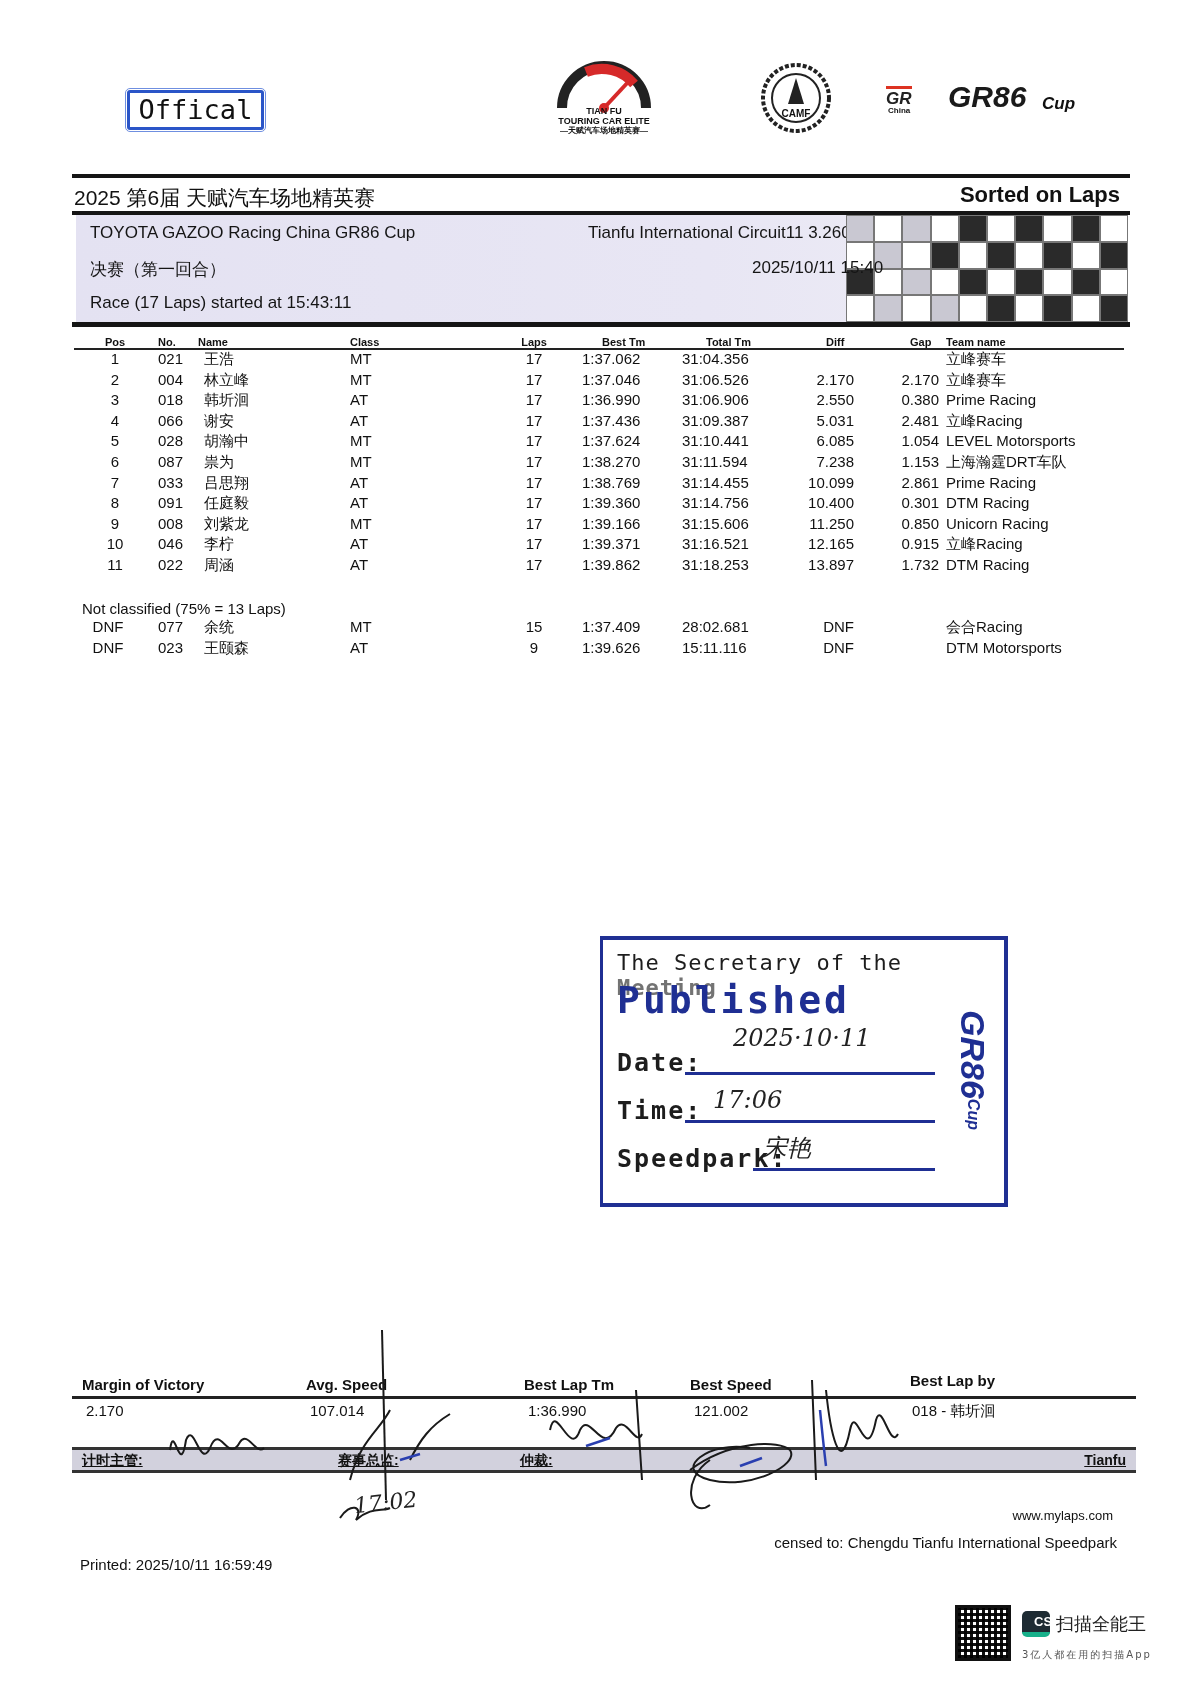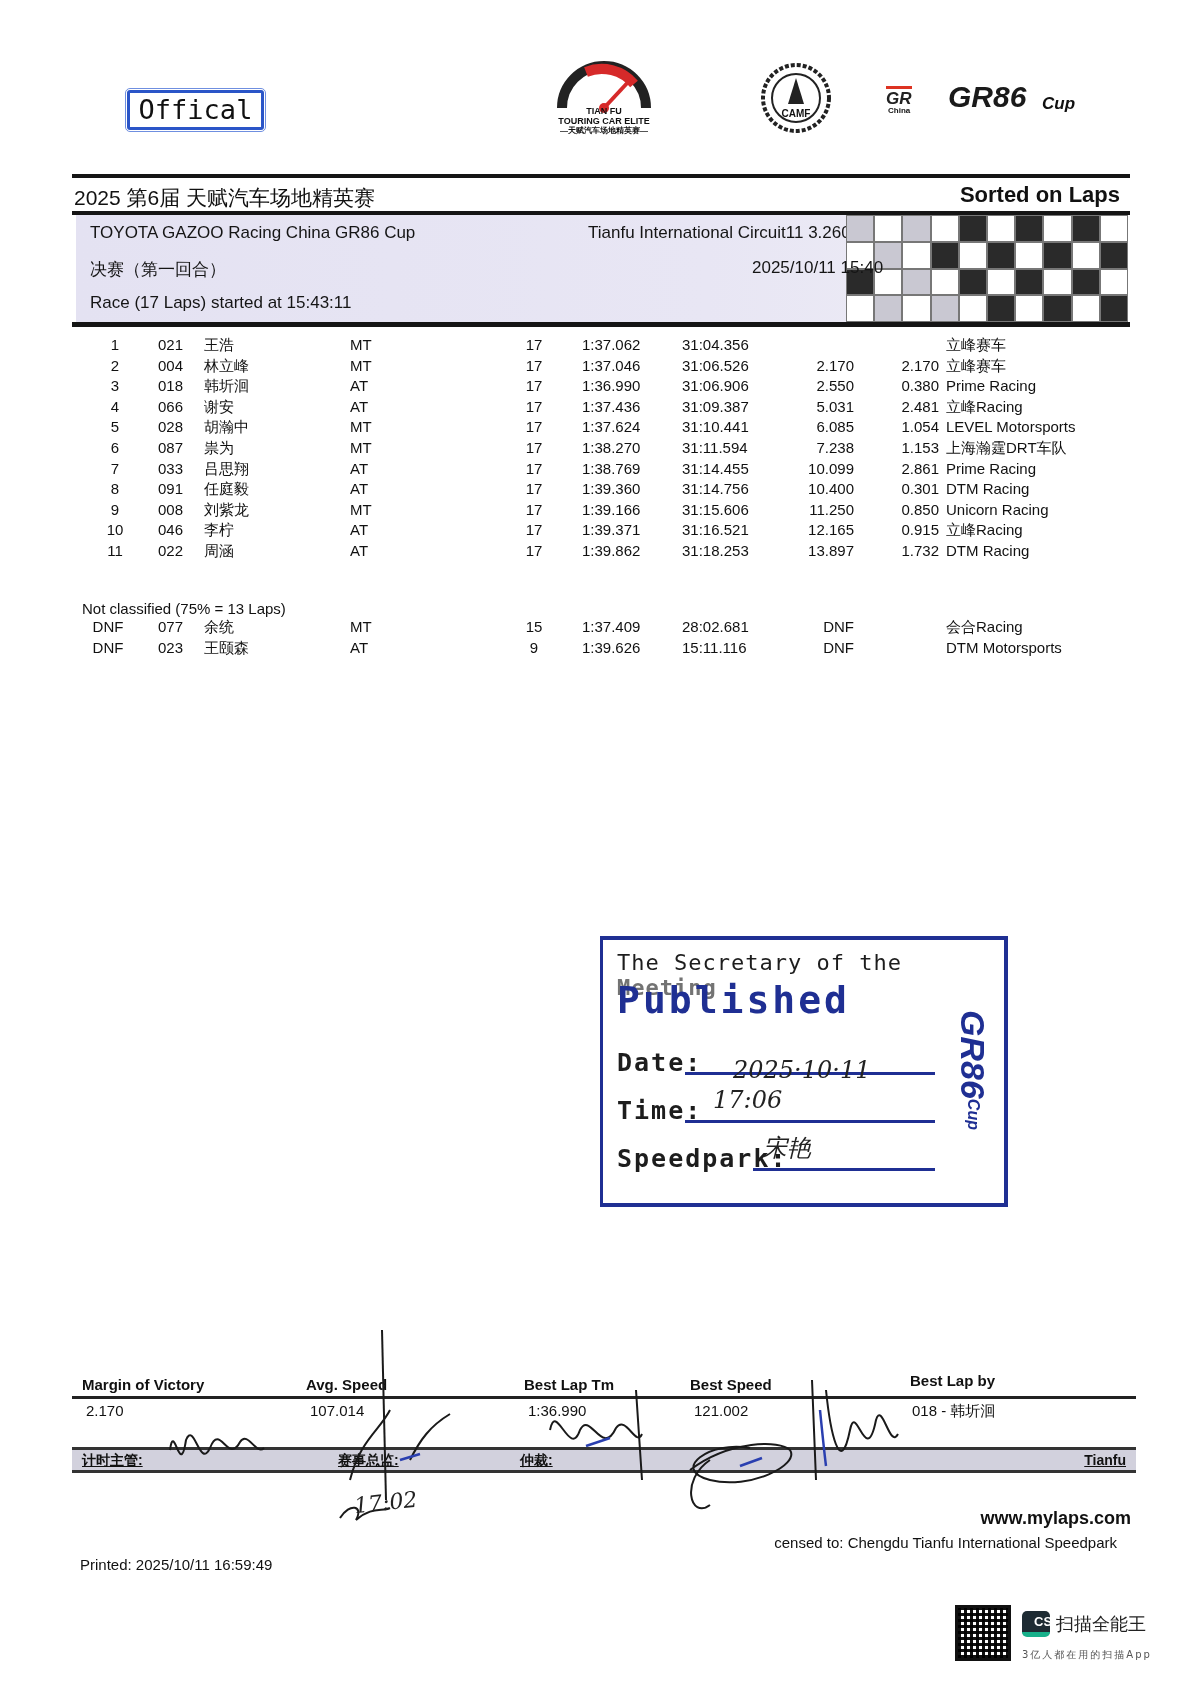--- a/index.html
+++ b/index.html
@@ -91,21 +91,21 @@
   .sum-val { top: 1402px; font-family: "Liberation Sans", sans-serif; font-size: 15px; }
 
   .sig-band {
     left: 72px; top: 1447px; width: 1064px; height: 26px;
     background: #d2d1dd; border-top: 3px solid #333; border-bottom: 3px solid #333;
   }
   .sig-band .lbl { position: absolute; top: 2px; font-family: "Liberation Sans", sans-serif; font-size: 14px; font-weight: bold; text-decoration: underline; }
   .sig-band .orbits { right: 10px; }
   .scribble { position: absolute; pointer-events: none; }
 
-  .mylaps { right: 59px; top: 1508px; font-family: "Liberation Sans", sans-serif; font-size: 18px; font-weight: bold; }
+  .mylaps { right: 77px; top: 1508px; font-family: "Liberation Sans", sans-serif; font-size: 13px; }
   .license { right: 73px; top: 1534px; font-family: "Liberation Sans", sans-serif; font-size: 15px; }
   .printed { left: 80px; top: 1556px; font-family: "Liberation Sans", sans-serif; font-size: 15px; }
 
   
   .qr { left: 955px; top: 1605px; width: 56px; height: 56px; background:
       repeating-linear-gradient(90deg, #111 0 3px, #fff 3px 6px),
       repeating-linear-gradient(0deg, #111 0 3px, #fff 3px 6px);
       background-blend-mode: multiply; border: 3px solid #111; }
   .cs-badge { left: 1022px; top: 1611px; width: 28px; height: 26px; background: #1e2b33; border-bottom: 5px solid #17b08a; border-radius: 5px; color: #fff; font-weight: bold; font-size: 13px; text-align: center; line-height: 22px; font-family: "Liberation Sans", sans-serif; padding-left: 12px; }
   .cs-name { left: 1056px; top: 1612px; font-size: 18px; color: #222; }
@@ -196,20 +196,32 @@
       <div class="w"></div>
       <div class="d"></div>
       <div class="w"></div>
       <div class="d"></div>
   </div>
   <div class="txt race-date">2025/10/11 15:40</div>
 </div>
 <div class="abs rule-bot"></div>
 
 <div class="abs results">
+  <div class="hdr-row">
+    <span class="cell c-pos">Pos</span>
+    <span class="cell c-no">No.</span>
+    <span class="cell" style="left:124px">Name</span>
+    <span class="cell c-class">Class</span>
+    <span class="cell c-laps">Laps</span>
+    <span class="cell" style="left:528px">Best Tm</span>
+    <span class="cell" style="left:632px">Total Tm</span>
+    <span class="cell" style="left:752px">Diff</span>
+    <span class="cell" style="left:836px">Gap</span>
+    <span class="cell" style="left:872px">Team name</span>
+  </div>
   <div id="rows">
       <div class="row">
         <span class="cell c-pos">1</span>
         <span class="cell c-no">021</span>
         <span class="cell c-name">王浩</span>
         <span class="cell c-class">MT</span>
         <span class="cell c-laps">17</span>
         <span class="cell c-best">1:37.062</span>
         <span class="cell c-total">31:04.356</span>
         <span class="cell c-diff"></span>
@@ -370,21 +382,21 @@
   </div>
 
 <div class="abs stamp">
   <div class="secretary">
     <span>The Secretary of the </span><span class="hl">Meeting</span>
   </div>
   <div class="published">Published</div>
 
   <div class="field" style="top:108px">Date:</div>
   <div class="line" style="left:82px;top:132px;width:250px"></div>
-  <div class="hand" style="left:130px;top:116px">2025·10·11</div>
+  <div class="hand" style="left:130px;top:84px">2025·10·11</div>
 
   <div class="field" style="top:156px">Time:</div>
   <div class="line" style="left:82px;top:180px;width:250px"></div>
   <div class="hand" style="left:110px;top:146px">17:06</div>
 
   <div class="field" style="top:204px">Speedpark:</div>
   <div class="line" style="left:150px;top:228px;width:182px"></div>
   <div class="hand" style="left:160px;top:192px">宋艳</div>
 
   <div class="side-logo">

